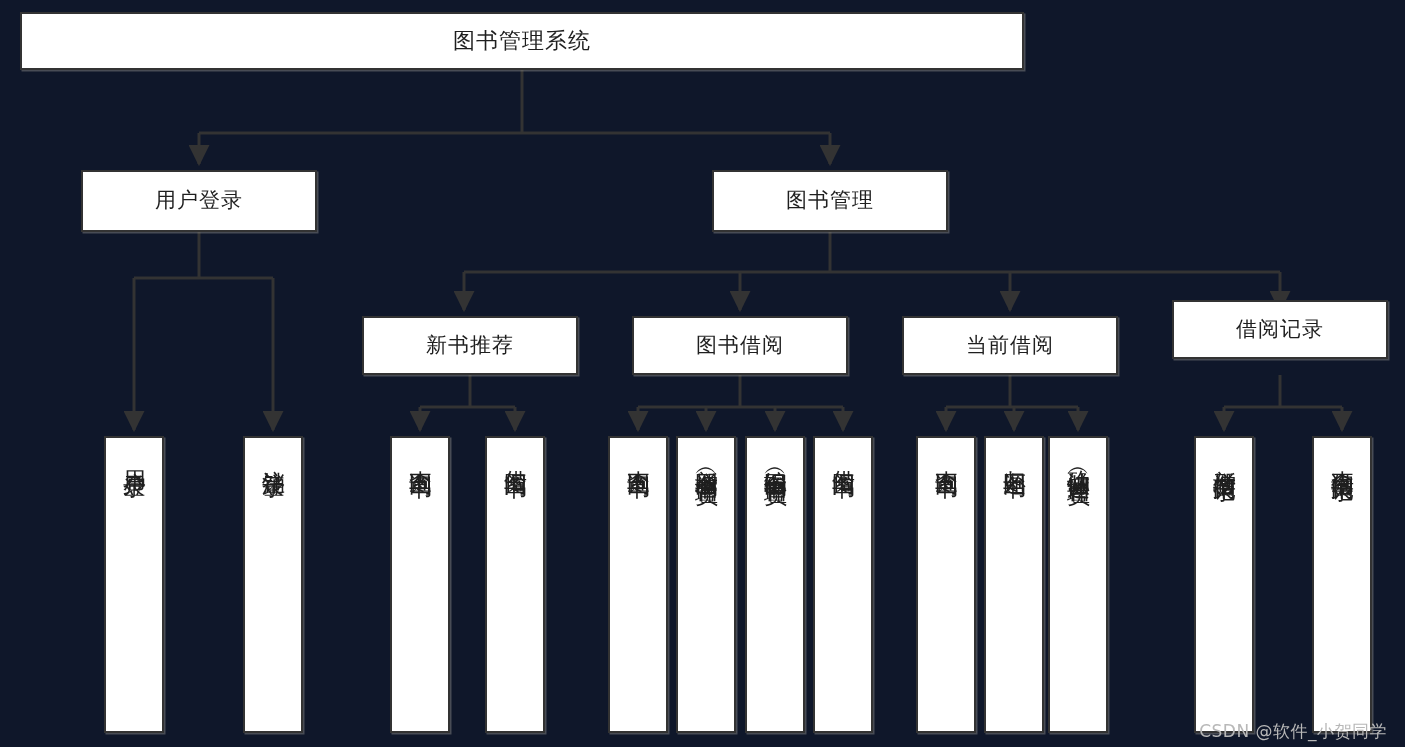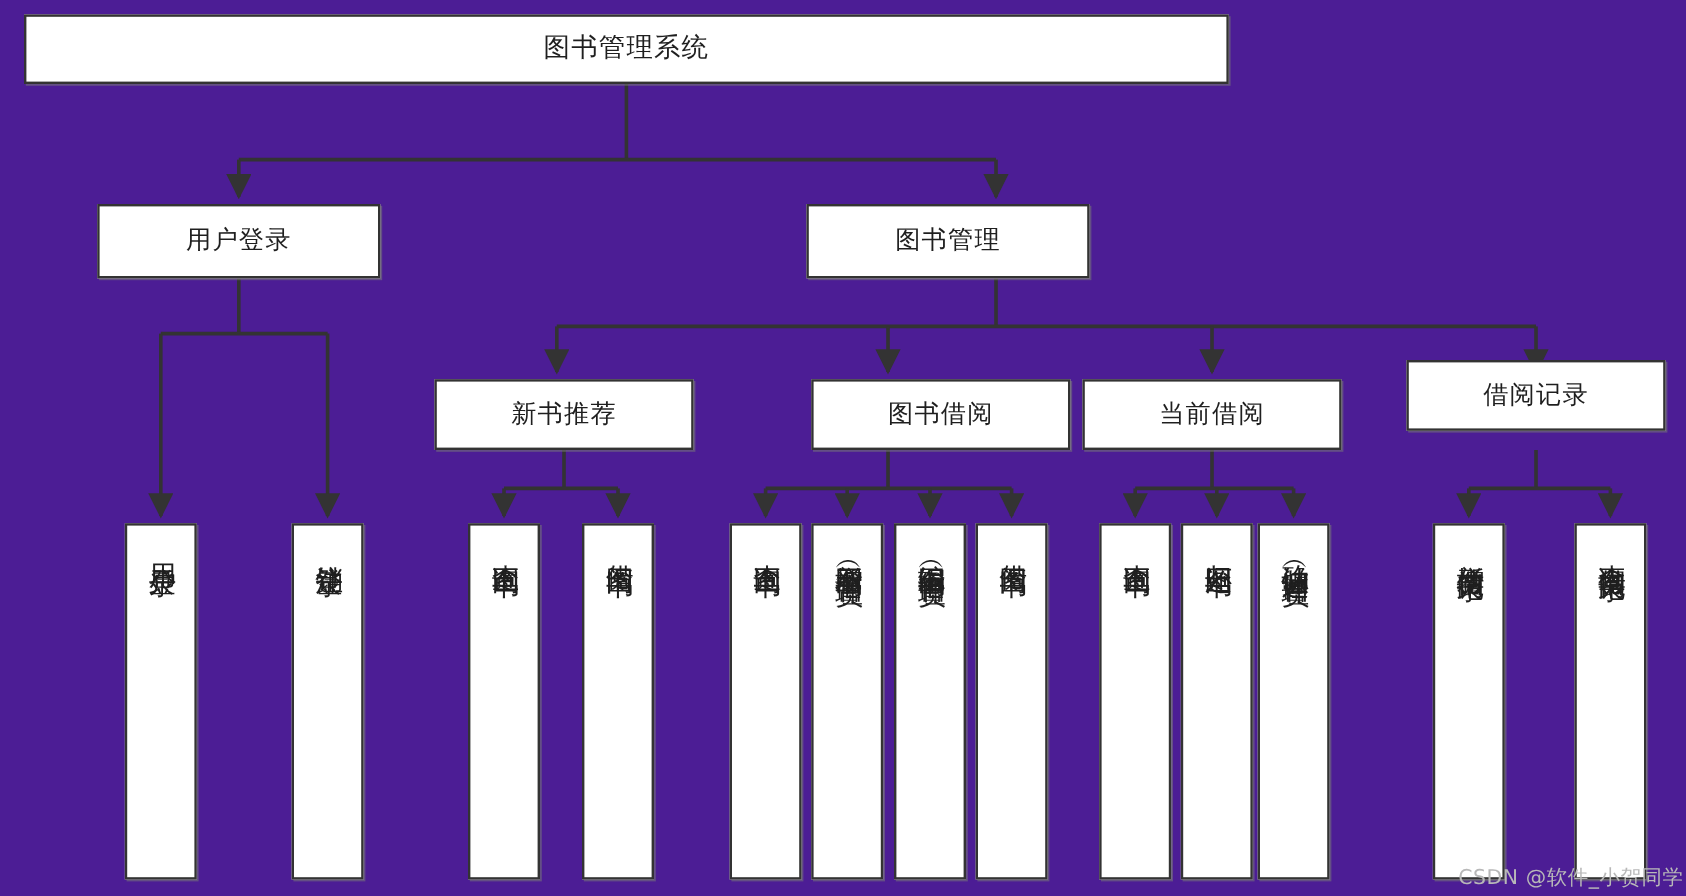--- a/index.html
+++ b/index.html
@@ -4,21 +4,21 @@
 <style>
   html,body{margin:0;padding:0;background:#ffffff;}
   body{
     font-family:"DejaVu Sans","Liberation Sans",sans-serif;
     color:#1d1d1d;
   }
   #canvas{
     position:relative;
     width:1405px;
     height:747px;
-    background:#4c1d95;
+    background:#0f172a;
     overflow:hidden;
   }
   
   .node{
     position:absolute;
     box-sizing:border-box;
     background:#ffffff;
     border:2.5px solid #333333;
     box-shadow:1.5px 1.5px 0 0 rgba(120,120,120,.55);
     display:flex;
@@ -51,21 +51,21 @@
   
   #wires{
     position:absolute;
     left:0;top:0;
     width:1405px;height:747px;
     pointer-events:none;
   }
   
   #watermark{
     position:absolute;
-    right:2px;
+    right:18px;
     bottom:4px;
     font-size:17px;
     color:#b8b8b8;
     letter-spacing:.5px;
     white-space:nowrap;
   }
 </style>
 </head>
 <body>
 
@@ -121,28 +121,28 @@
     </g>
   </svg>
 
   <div class="node root" style="left:20px;top:12px;width:1004px;height:58px;">
     <span class="label">图书管理系统</span>
   </div>
 
   <div class="node" style="left:81px;top:170px;width:236px;height:62px;">
     <span class="label">用户登录</span>
   </div>
-  <div class="node" style="left:672px;top:170px;width:236px;height:62px;">
+  <div class="node" style="left:712px;top:170px;width:236px;height:62px;">
     <span class="label">图书管理</span>
   </div>
 
   <div class="node" style="left:362px;top:316px;width:216px;height:59px;">
     <span class="label">新书推荐</span>
   </div>
-  <div class="node" style="left:632px;top:316px;width:216px;height:59px;margin-left:44px;">
+  <div class="node" style="left:632px;top:316px;width:216px;height:59px;">
     <span class="label">图书借阅</span>
   </div>
   <div class="node" style="left:902px;top:316px;width:216px;height:59px;align-items:center;">
     <span class="label">当前借阅</span>
   </div>
   <div class="node" style="left:1172px;top:300px;width:216px;height:59px;">
     <span class="label">借阅记录</span>
   </div>
 
   <div class="node leaf" style="left:104px;top:436px;width:60px;height:297px;">

